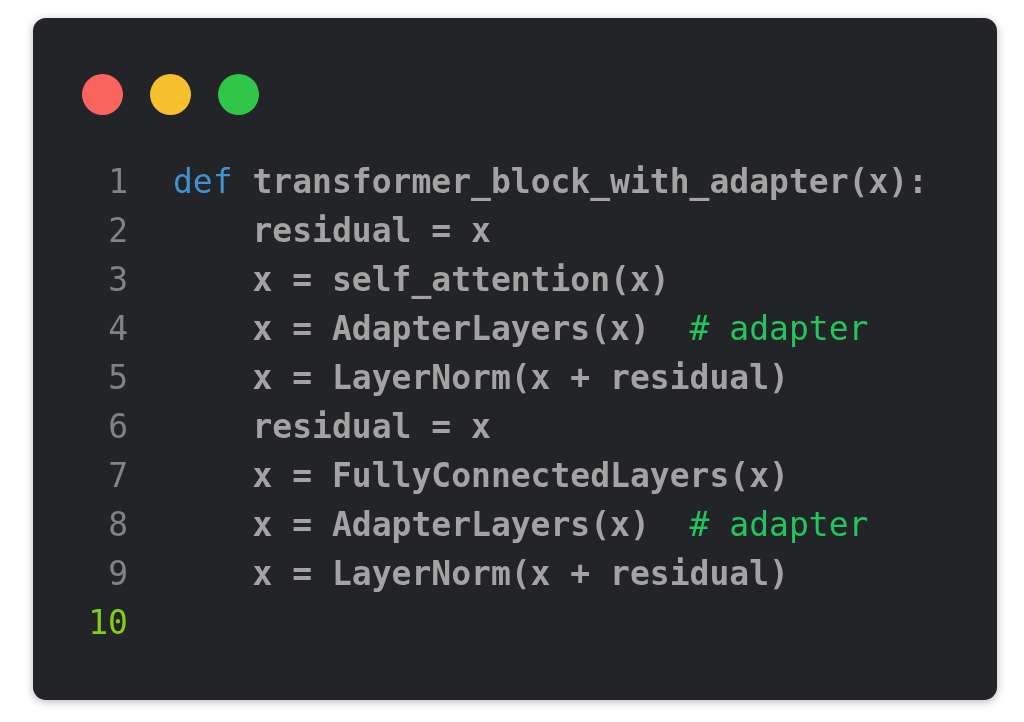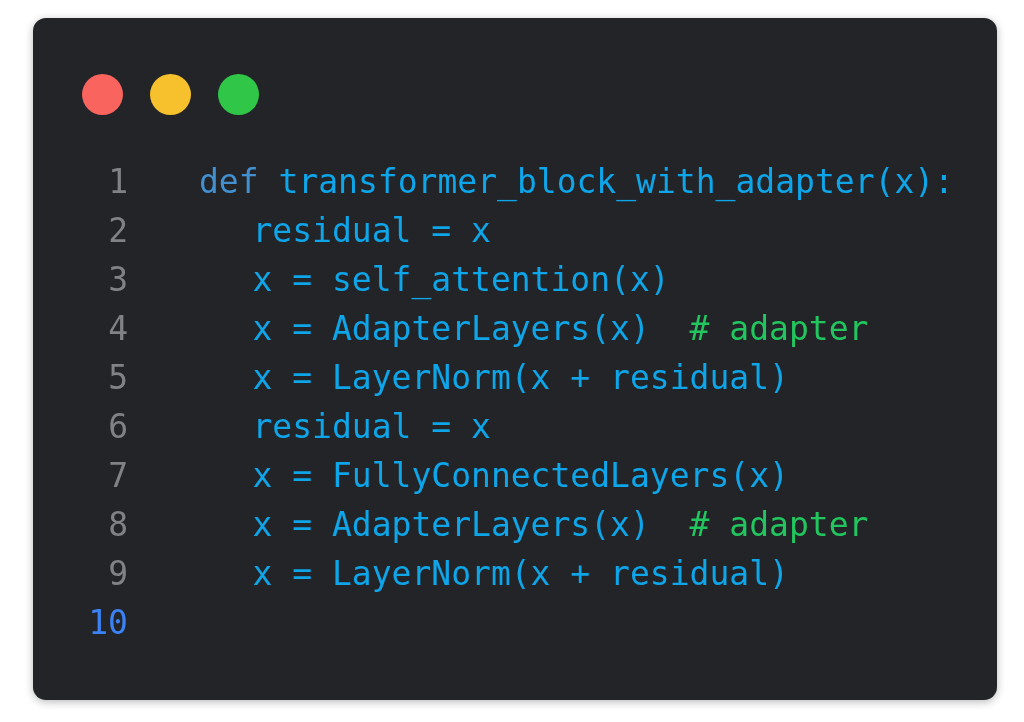--- a/index.html
+++ b/index.html
@@ -54,23 +54,23 @@
     flex: 0 0 95px;
     text-align: right;
     color: #808285;
     user-select: none;
   }
   .line-code {
     white-space: pre;
     padding-left: 45px;
     color: #d8d8d8;
   }
-  .tok-keyword { color: #4390d0; margin-left: 26px; }
+  .tok-keyword { color: #4390d0; }
   .tok-comment { color: #22c55e; }
-  .tok-plain   { color: #0ea5e9; }
+  .tok-plain   { color: #a3a3a3; font-weight: bold; }
 </style>
 </head>
 <body>
 
 <div class="canvas">
   <div class="code-window" style="background: rgb(34, 36, 40);">
     <div class="titlebar">
 
     <div class="traffic-dot" style="background: rgb(249, 100, 95);"></div>
         <div class="traffic-dot" style="background: rgb(247, 193, 45);"></div>
@@ -108,17 +108,17 @@
         </div>
         <div class="code-line">
           <span class="line-num" style="color: rgb(128, 130, 133);">8</span>
           <span class="line-code"><span class="tok-plain">    x = AdapterLayers(x)  </span><span class="tok-comment"># adapter</span></span>
         </div>
         <div class="code-line">
           <span class="line-num" style="color: rgb(128, 130, 133);">9</span>
           <span class="line-code"><span class="tok-plain">    x = LayerNorm(x + residual)</span></span>
         </div>
         <div class="code-line">
-          <span class="line-num" style="color: #3b82f6;">10</span>
+          <span class="line-num" style="color: #84cc16;">10</span>
         </div>
       </div>
   </div>
 </div>
 
 </body></html>

